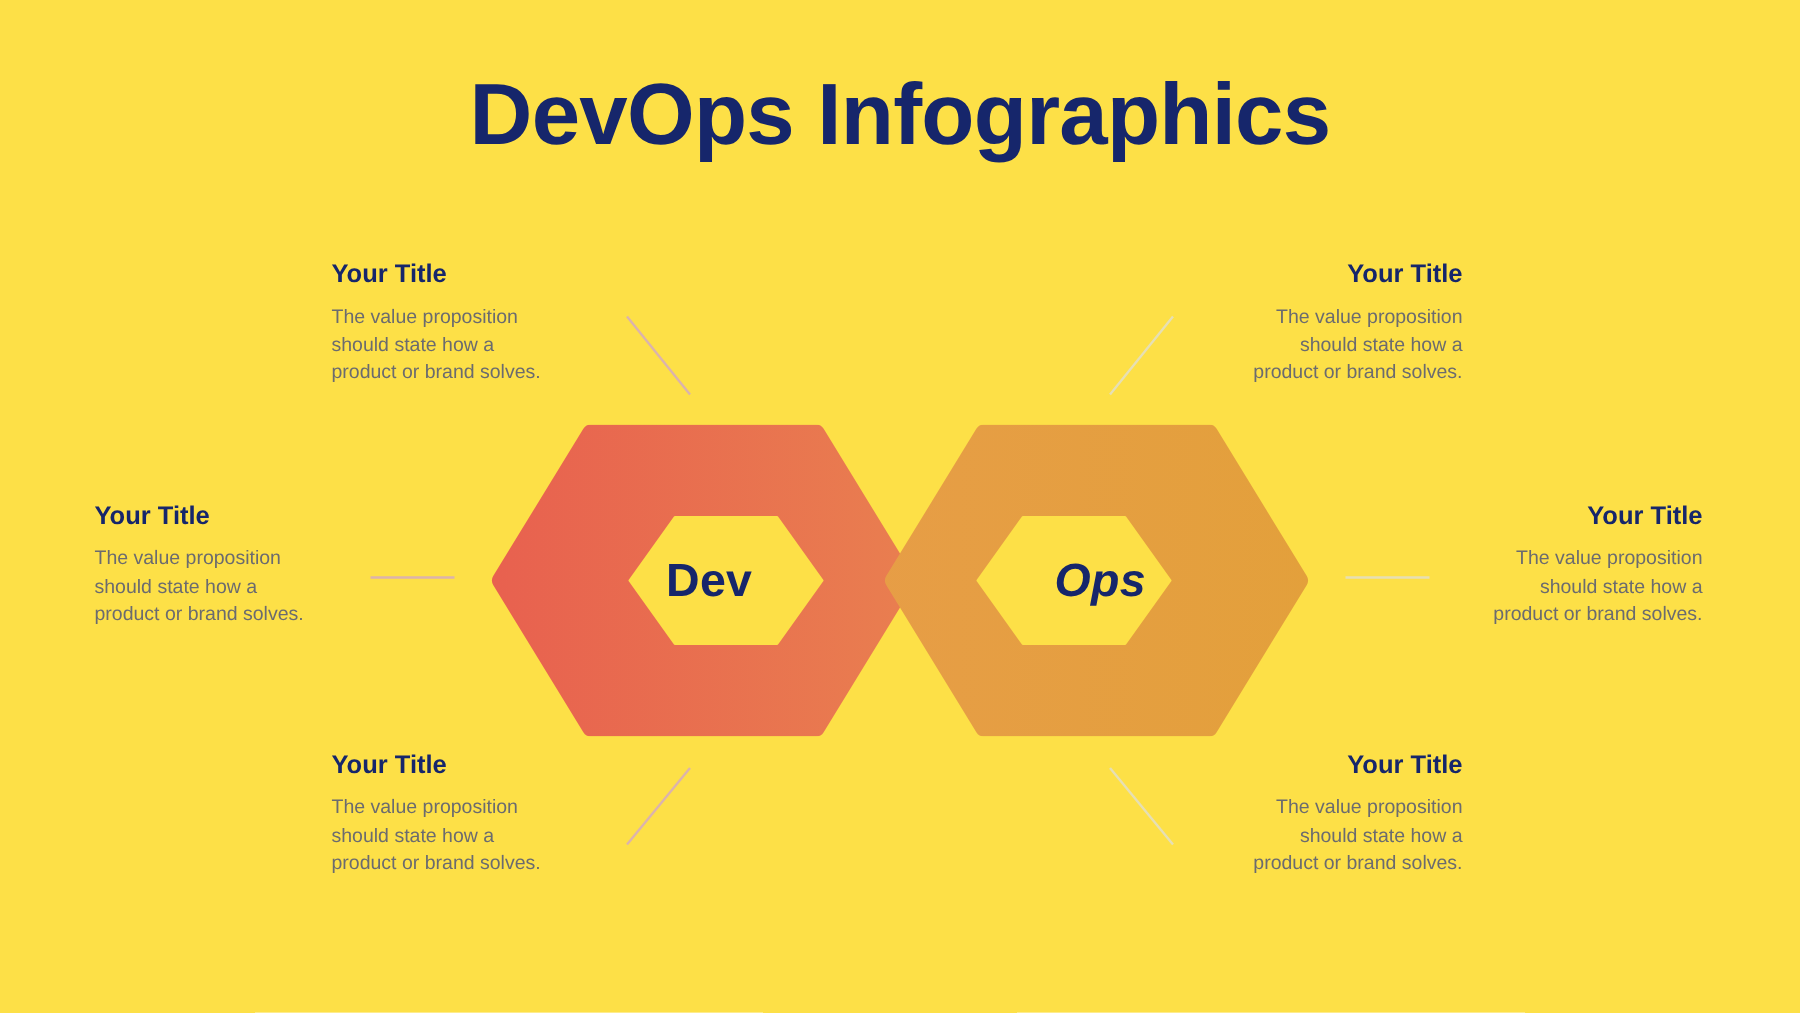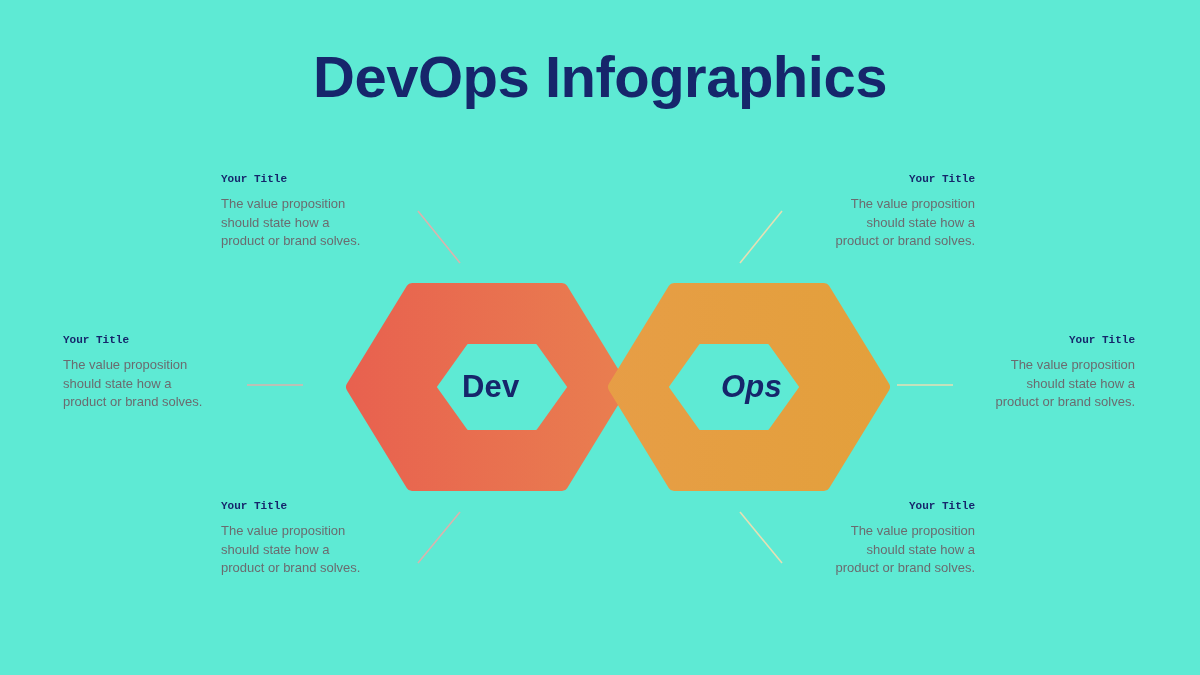--- a/index.html
+++ b/index.html
@@ -10,21 +10,21 @@
     width: 1200px;
     height: 675px;
     background: #ffffff;
     font-family: "Liberation Sans", sans-serif;
     overflow: hidden;
     position: relative;
   }
   .slide {
     position: absolute;
     inset: 0;
-    background: #5eead4;
+    background: #fde047;
     padding-left: 47px;
   }
 
   
   .page-title {
     position: absolute;
     top: 44px;
     left: 0;
     width: 1200px;
     text-align: center;
@@ -34,26 +34,25 @@
     color: #16266b;
     line-height: 1.15;
     white-space: nowrap;
   }
 
   
   .block {
     position: absolute;
   }
   .block .block-title {
-    font-size: 11px;
+    font-size: 17px;
     font-weight: bold;
     color: #16266b;
     margin: 0 0 9px 0;
     line-height: 1.2;
-    font-family: Liberation Mono, monospace;
   }
   .block .block-body {
     font-size: 13px;
     color: #6b6b6f;
     line-height: 1.42;
     margin: 0;
     white-space: pre-line;
   }
   .block.align-left  { text-align: left; }
   .block.align-right { text-align: right; }
@@ -69,21 +68,21 @@
   .connectors {
     position: absolute;
     left: 0; top: 0;
     width: 1200px; height: 675px;
     pointer-events: none;
   }
 
   
   .infinity-wrap {
     position: absolute;
-    left: 340px;
+    left: 322px;
     top: 283px;
     width: 556px;
     height: 208px;
   }
   .loop-label {
     position: absolute;
     font-size: 31px;
     font-weight: bold;
     color: #16266b;
     letter-spacing: 0.2px;

